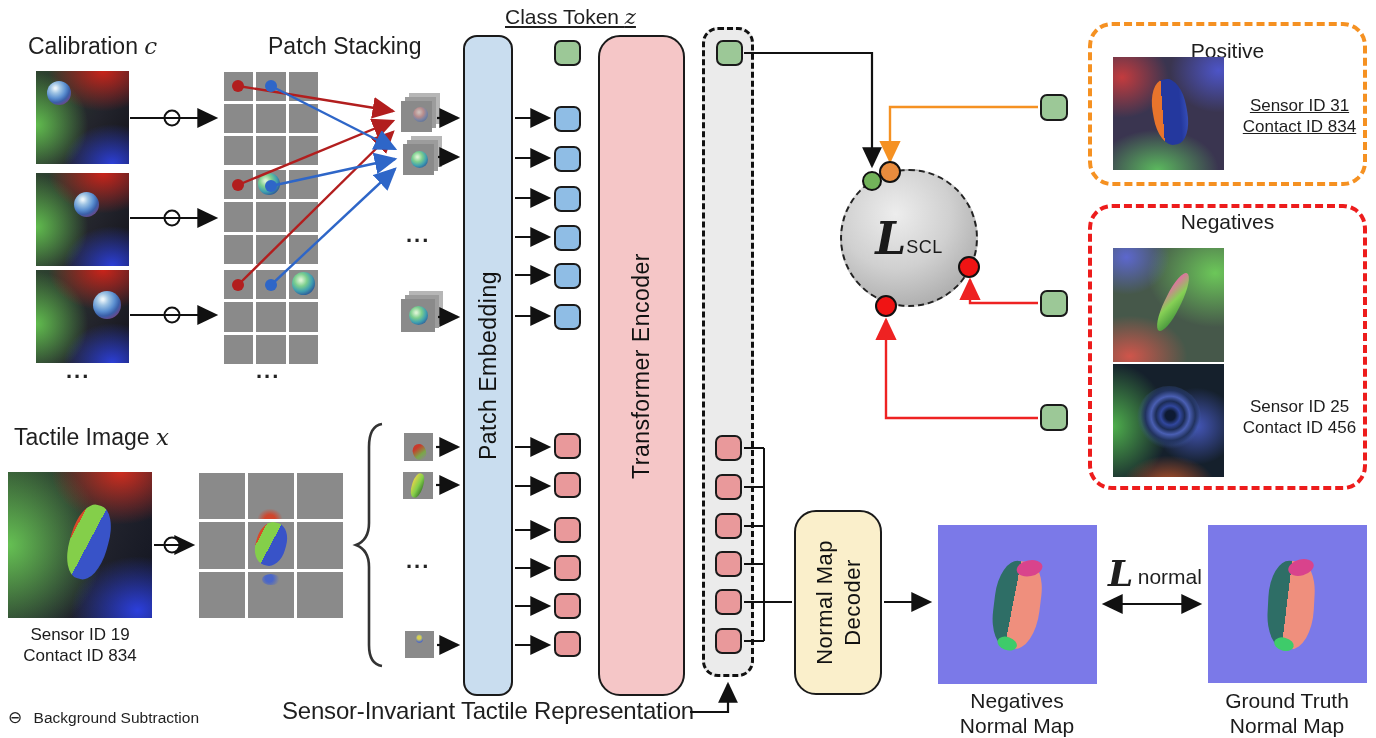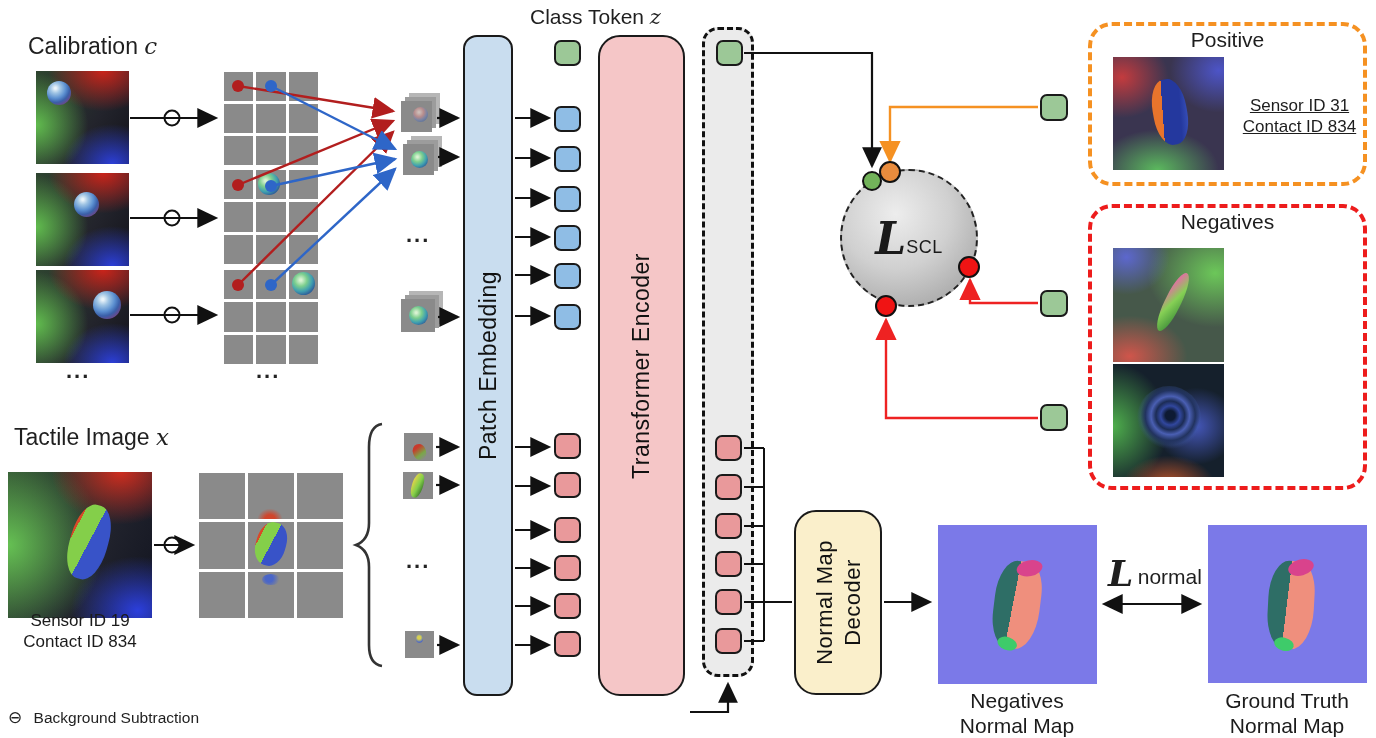--- a/index.html
+++ b/index.html
@@ -87,20 +87,21 @@
     <div class="ball" style="left:11px;top:10px;width:24px;height:24px;"></div>
   </div>
   <div class="img cal-img" style="left:36px;top:173px;width:93px;height:93px;">
     <div class="ball" style="left:38px;top:19px;width:25px;height:25px;"></div>
   </div>
   <div class="img cal-img" style="left:36px;top:270px;width:93px;height:93px;">
     <div class="ball" style="left:57px;top:21px;width:28px;height:28px;"></div>
   </div>
   <div class="ellipsis" style="left:66px;top:358px;">...</div>
 
+  <div class="lbl" style="left:268px;top:33px;font-size:23px;">Patch Stacking</div>
   <div class="grid3" style="left:224px;top:72px;width:94px;height:93px;">
     <div></div>
       <div></div>
       <div></div>
       <div></div>
       <div></div>
       <div></div>
       <div></div>
       <div></div>
       <div></div>
@@ -145,21 +146,21 @@
   </div>
 
   <div class="lbl" style="left:14px;top:424px;font-size:23px;">
     <span>Tactile Image</span>
     <span class="mathvar" style="font-size:23px;">x</span>
   </div>
   <div class="img tact-img" style="left:8px;top:472px;width:144px;height:146px;">
     <div style="position:absolute;left:62px;top:32px;width:38px;height:76px;transform:rotate(16deg);border-radius:45%;
          background:linear-gradient(102deg,#d84a28 0 16%,#84cf4a 16% 50%,#3853c8 50% 86%,#2c3f8e 100%);"></div>
   </div>
-  <div class="caption" style="left:10px;top:610px;width:140px;font-size:17px;line-height:21px;">
+  <div class="caption" style="left:10px;top:624px;width:140px;font-size:17px;line-height:21px;">
     <div>Sensor ID 19</div>
     <div>Contact ID 834</div>
   </div>
 
   <div class="grid3" style="left:199px;top:473px;width:144px;height:145px;">
     <div></div>
     <div>
         <div style="position:absolute;left:8px;bottom:0;width:28px;height:14px;border-radius:50% 50% 0 0;background:radial-gradient(60% 100% at 50% 100%,#d0452c 30%,rgba(208,69,44,0) 75%);"></div>
       </div>
     <div></div>
@@ -179,21 +180,21 @@
     <div style="position:absolute;left:9px;bottom:1px;width:13px;height:16px;transform:rotate(-18deg);border-radius:45%;background:linear-gradient(160deg,#c83a2c 25%,#7aa74a 65%,rgba(0,0,0,0) 95%);"></div>
   </div>
   <div class="patch" style="left:403px;top:472px;width:30px;height:27px;">
     <div style="position:absolute;left:9px;top:1px;width:11px;height:25px;transform:rotate(18deg);border-radius:45%;background:linear-gradient(100deg,#e0d44a 10%,#84cf4a 55%,#3b7a2a 95%);"></div>
   </div>
   <div class="ellipsis" style="left:406px;top:548px;">...</div>
   <div class="patch" style="left:405px;top:631px;width:29px;height:27px;">
     <div style="position:absolute;left:11px;top:3px;width:7px;height:9px;border-radius:50%;background:radial-gradient(circle at 45% 40%,#d8d052 25%,#4a66c8 70%,rgba(0,0,0,0) 95%);"></div>
   </div>
 
-  <div class="lbl" style="left:530px;top:5px;font-size:21px;">
+  <div class="lbl" style="left:505px;top:5px;font-size:21px;text-decoration:underline;">
     <span>Class Token</span>
     <span class="mathvar" style="font-size:21px;">z</span>
   </div>
 
   <div class="vbar" style="left:463px;top:35px;width:50px;height:661px;background:#C9DDEF;border-radius:14px;">
     <div class="vtext">Patch Embedding</div>
   </div>
 
   <div class="vbar" style="left:598px;top:35px;width:87px;height:661px;background:#F5C6C7;border-radius:22px;">
     <div class="vtext">Transformer Encoder</div>
@@ -225,40 +226,44 @@
   <div class="sclcircle">
     <span class="scriptL" style="font-size:44px;">L</span>
     <span style="font-size:18px;position:relative;top:9px;letter-spacing:.5px;">SCL</span>
   </div>
 
   <div class="token t-green" style="left:1040px;top:94px;width:28px;height:27px;"></div>
   <div class="token t-green" style="left:1040px;top:290px;width:28px;height:27px;"></div>
   <div class="token t-green" style="left:1040px;top:404px;width:28px;height:27px;"></div>
 
   <div class="samplebox box-orange" style="top:22px;height:164px;"></div>
-  <div class="boxtitle" style="top:28px;">Positive</div>
+  <div class="boxtitle" style="top:39px;">Positive</div>
   <div class="img pos-img" style="left:1113px;top:57px;width:111px;height:113px;">
     <div style="position:absolute;left:40px;top:22px;width:34px;height:66px;transform:rotate(-10deg);border-radius:45%;
          background:linear-gradient(96deg,#e8742c 0 32%,#24389e 32% 75%,#3c55c0 100%);"></div>
   </div>
   <div class="idtext" style="top:95px;text-decoration:underline;">
     <div>Sensor ID 31</div>
     <div>Contact ID 834</div>
   </div>
 
   <div class="samplebox box-red" style="top:204px;height:286px;"></div>
   <div class="boxtitle" style="top:210px;">Negatives</div>
   <div class="img neg1-img" style="left:1113px;top:248px;width:111px;height:114px;">
     <div style="position:absolute;left:52px;top:22px;width:16px;height:64px;transform:rotate(26deg);border-radius:50%/46%;
          background:linear-gradient(110deg,#d87a9a 18%,#86d055 50%,#3f8f3a 95%);"></div>
   </div>
   <div class="img neg2-img" style="left:1113px;top:364px;width:111px;height:113px;">
     <div style="position:absolute;left:24px;top:22px;width:64px;height:64px;border-radius:50%;
          background:radial-gradient(circle at 52% 46%,#0e1a33 10%,#31479e 20%,#1c2c55 30%,#4a5fb3 40%,#22335f 52%,rgba(60,90,160,.25) 62%,rgba(0,0,0,0) 70%);"></div>
   </div>
+  <div class="idtext" style="top:396px;">
+    <div>Sensor ID 25</div>
+    <div>Contact ID 456</div>
+  </div>
 
   <div class="vbar" style="left:794px;top:510px;width:88px;height:185px;background:#FAEFCB;border-radius:22px;">
     <div class="vtext" style="font-size:22px;">
       <div>Normal Map</div>
       <div>Decoder</div>
     </div>
   </div>
 
   <div class="img nmap" style="left:938px;top:525px;width:159px;height:159px;">
     <div class="nm-obj">
@@ -284,20 +289,21 @@
   </div>
   <div class="caption" style="left:1217px;top:688px;width:140px;">
     <div>Ground Truth</div>
     <div>Normal Map</div>
   </div>
 
   <div class="lbl" style="left:8px;top:707px;font-size:15.5px;">
     <span style="font-size:17px;">⊖</span>
     <span style="margin-left:7px;">Background Subtraction</span>
   </div>
+  <div class="lbl" style="left:282px;top:697px;font-size:24px;letter-spacing:-0.2px;">Sensor-Invariant Tactile Representation</div>
 
   <svg class="overlay" width="1376" height="738" viewBox="0 0 1376 738">
     <defs>
       <marker id="mb" markerWidth="11" markerHeight="10" refX="8.5" refY="4.5" orient="auto-start-reverse">
         <path d="M0,0 L9.5,4.5 L0,9 z" fill="#111"></path>
       </marker>
       <marker id="mdr" markerWidth="11" markerHeight="10" refX="8.5" refY="4.5" orient="auto">
         <path d="M0,0 L9.5,4.5 L0,9 z" fill="#B21E1E"></path>
       </marker>
       <marker id="mblu" markerWidth="11" markerHeight="10" refX="8.5" refY="4.5" orient="auto">

